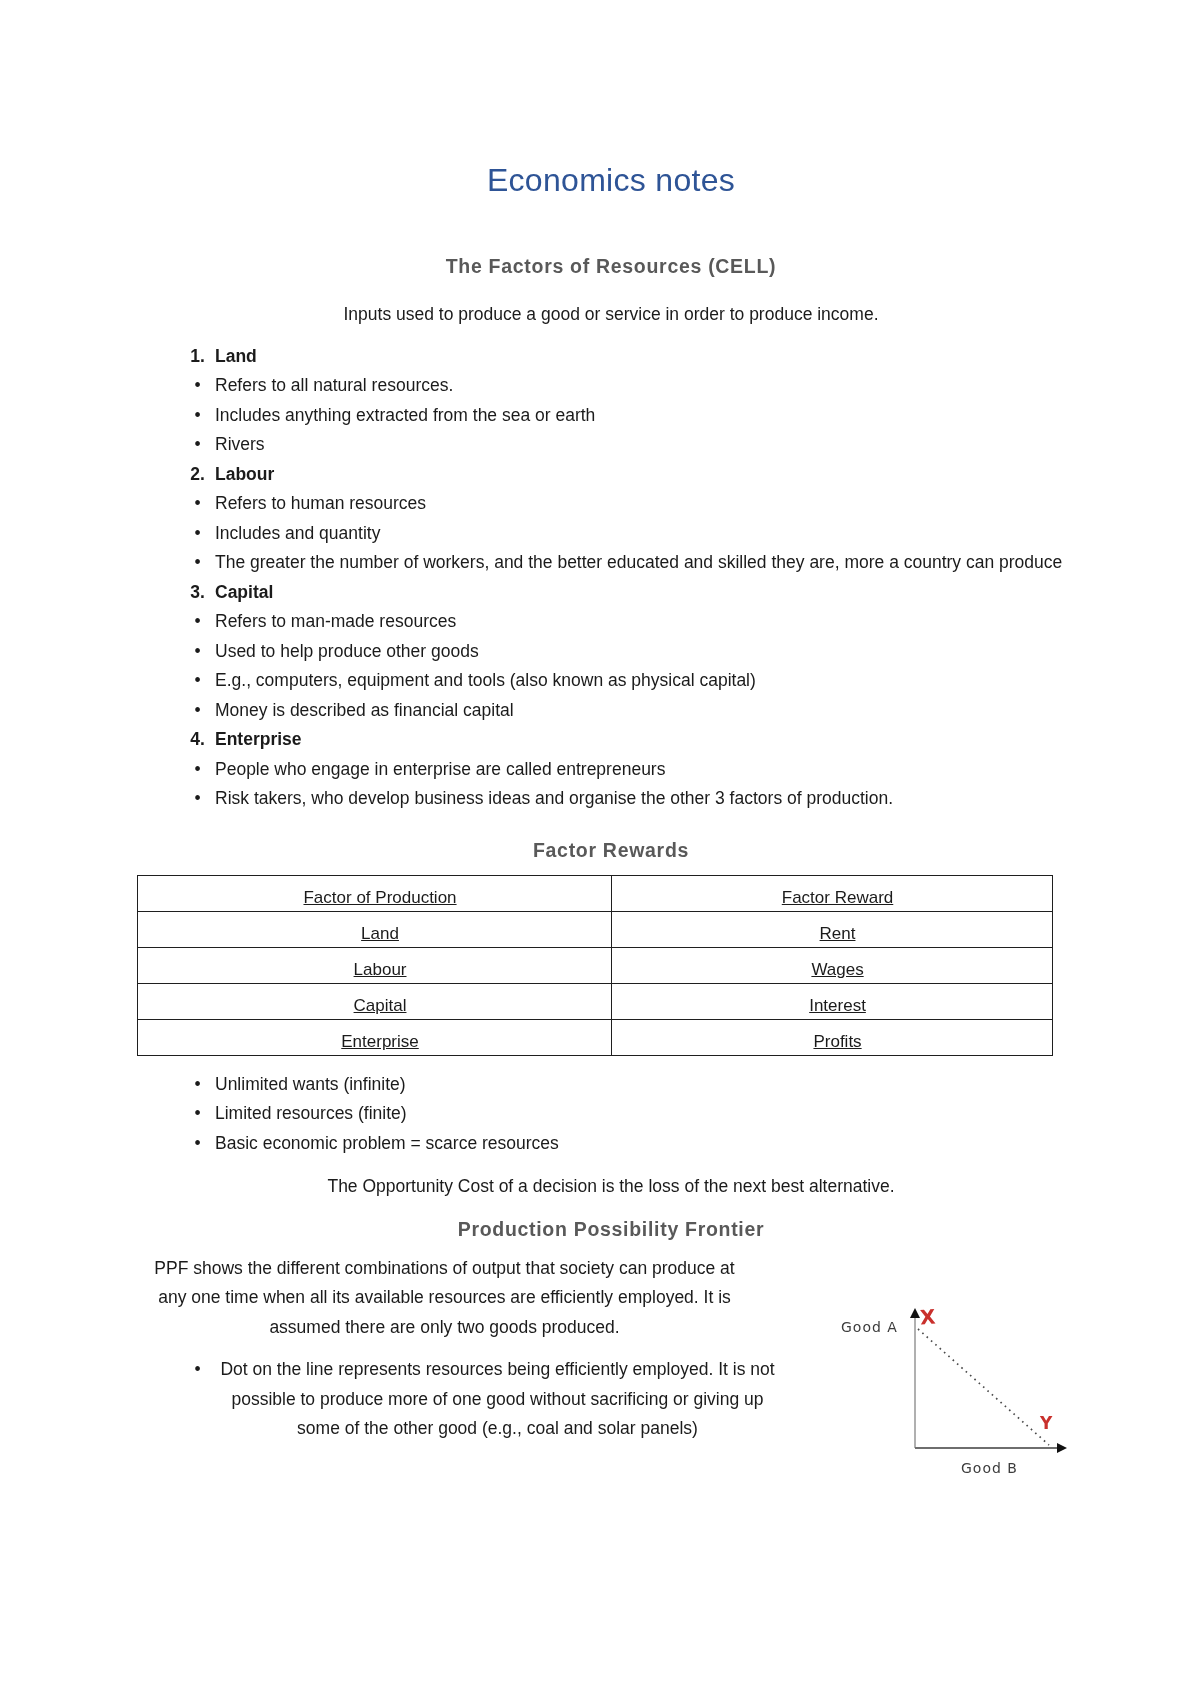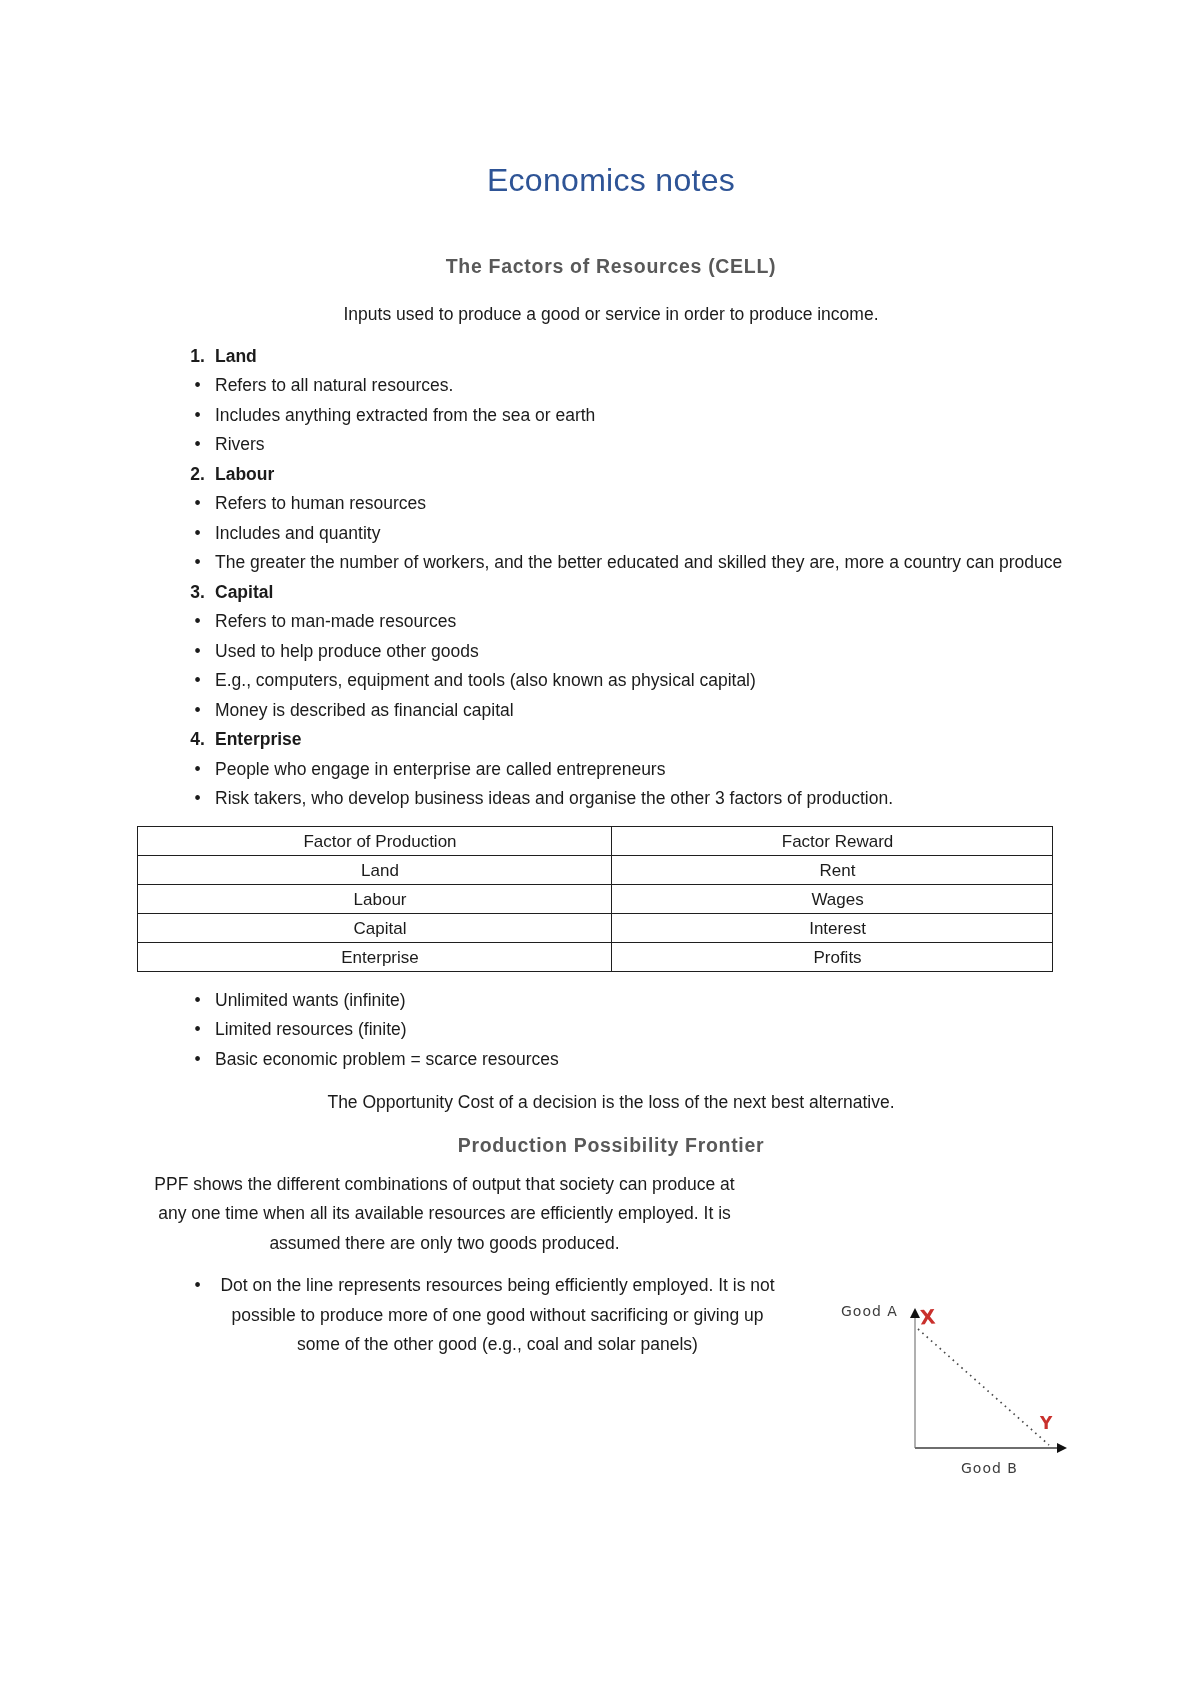--- a/index.html
+++ b/index.html
@@ -34,34 +34,34 @@
   .li-text { max-width:850px; }
   .strong { font-weight:700; }
   .ppf-list .li-text { width:565px; }
 
   .rewards-table {
     margin:12px 0 0 -5px; border-collapse:collapse; width:916px;
     font-size:17px; table-layout:fixed;
   }
   .rewards-table td {
     border:1.5px solid #1f1f1f; height:27px; line-height:27px;
-    padding:1px 0 0 11px; vertical-align:middle;
+    padding:8px 0 0 11px; vertical-align:middle;text-decoration:underline;
   }
   .rewards-table .c1 { width:50.5%; }
 
   .ppf-intro { margin:12px 0 0 0; width:605px; font-size:17.5px; line-height:29.5px; }
 
   
   .ppf-chart { position:absolute; left:828px; top:1303px; width:252px; height:190px; }
   .ppf-chart svg { position:absolute; left:0; top:0; }
   .axis-label {
     position:absolute; font-size:14px; color:#3d3d3d; letter-spacing:1px;
     font-family:"DejaVu Sans", sans-serif;
   }
-  .good-a { left:13px; top:0; }
+  .good-a { left:13px; top:16px; }
   .good-b { left:133px; top:157px; }
   .pt-mark {
     position:absolute; color:#C9302C; font-weight:700;
     font-family:"DejaVu Sans", sans-serif;
   }
   .mark-x { left:92px; top:2px; font-size:20px; transform:rotate(-4deg); }
   .mark-y { left:212px; top:110px; font-size:17px; }
 </style>
 </head>
 <body>
@@ -135,20 +135,21 @@
       <div class="li">
           <span class="marker">•</span>
           <span class="li-text">People who engage in enterprise are called entrepreneurs</span>
         </div>
       <div class="li">
           <span class="marker">•</span>
           <span class="li-text">Risk takers, who develop business ideas and organise the other 3 factors of production.</span>
         </div>
     </div>
 
+    <h2 class="h2" id="h2-rewards">Factor Rewards</h2>
 
     <table class="rewards-table">
       <tbody>
         <tr>
           <td class="c1">Factor of Production</td>
           <td>Factor Reward</td>
         </tr>
         <tr>
           <td class="c1">Land</td>
           <td>Rent</td>

